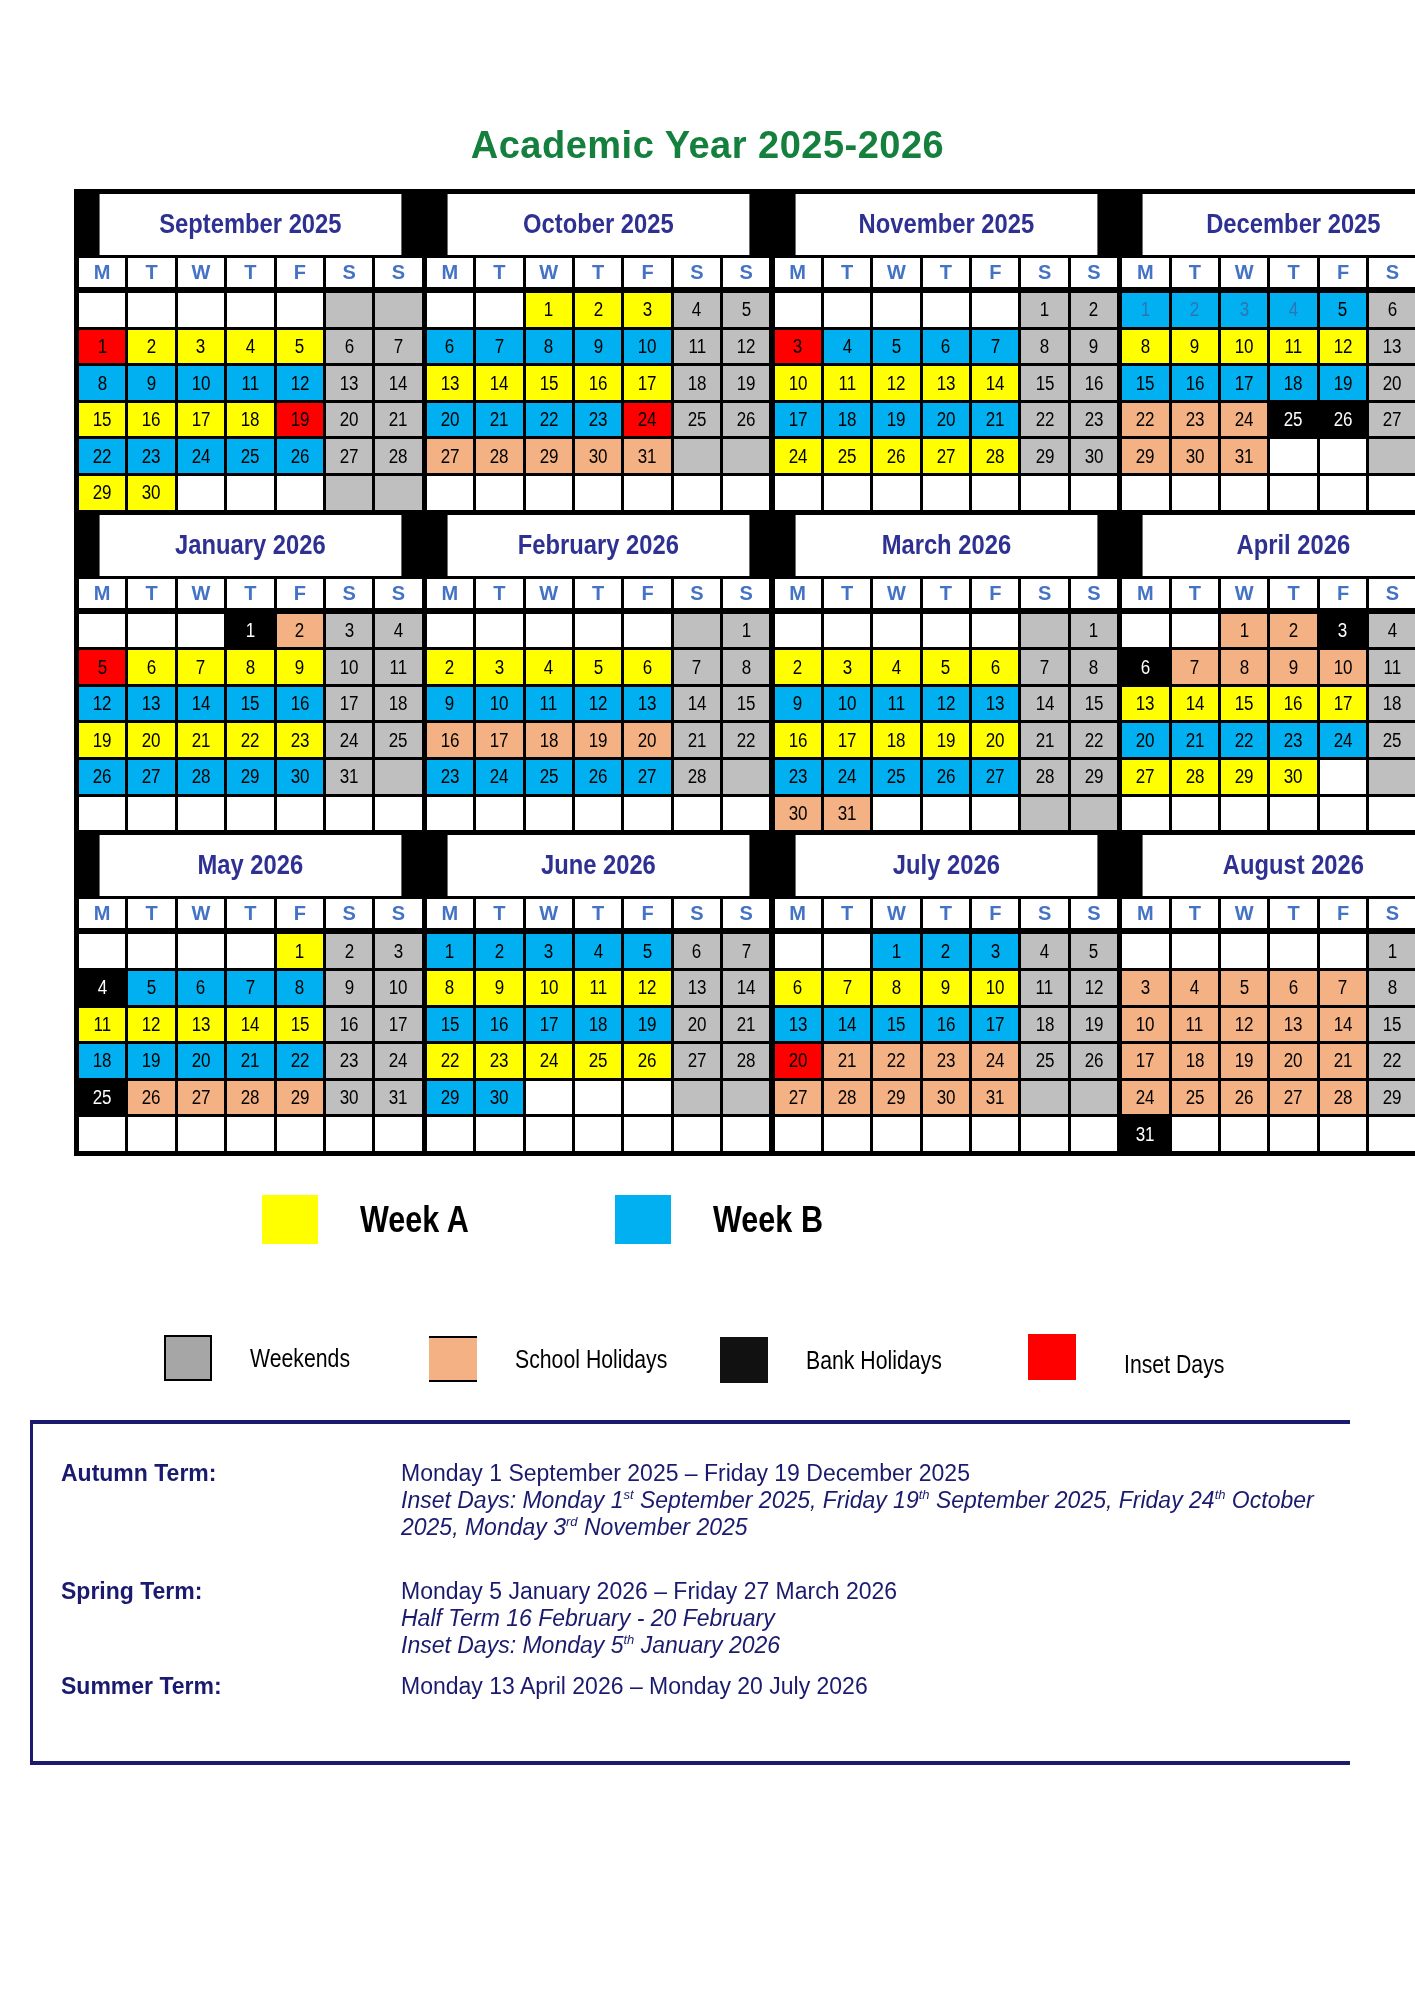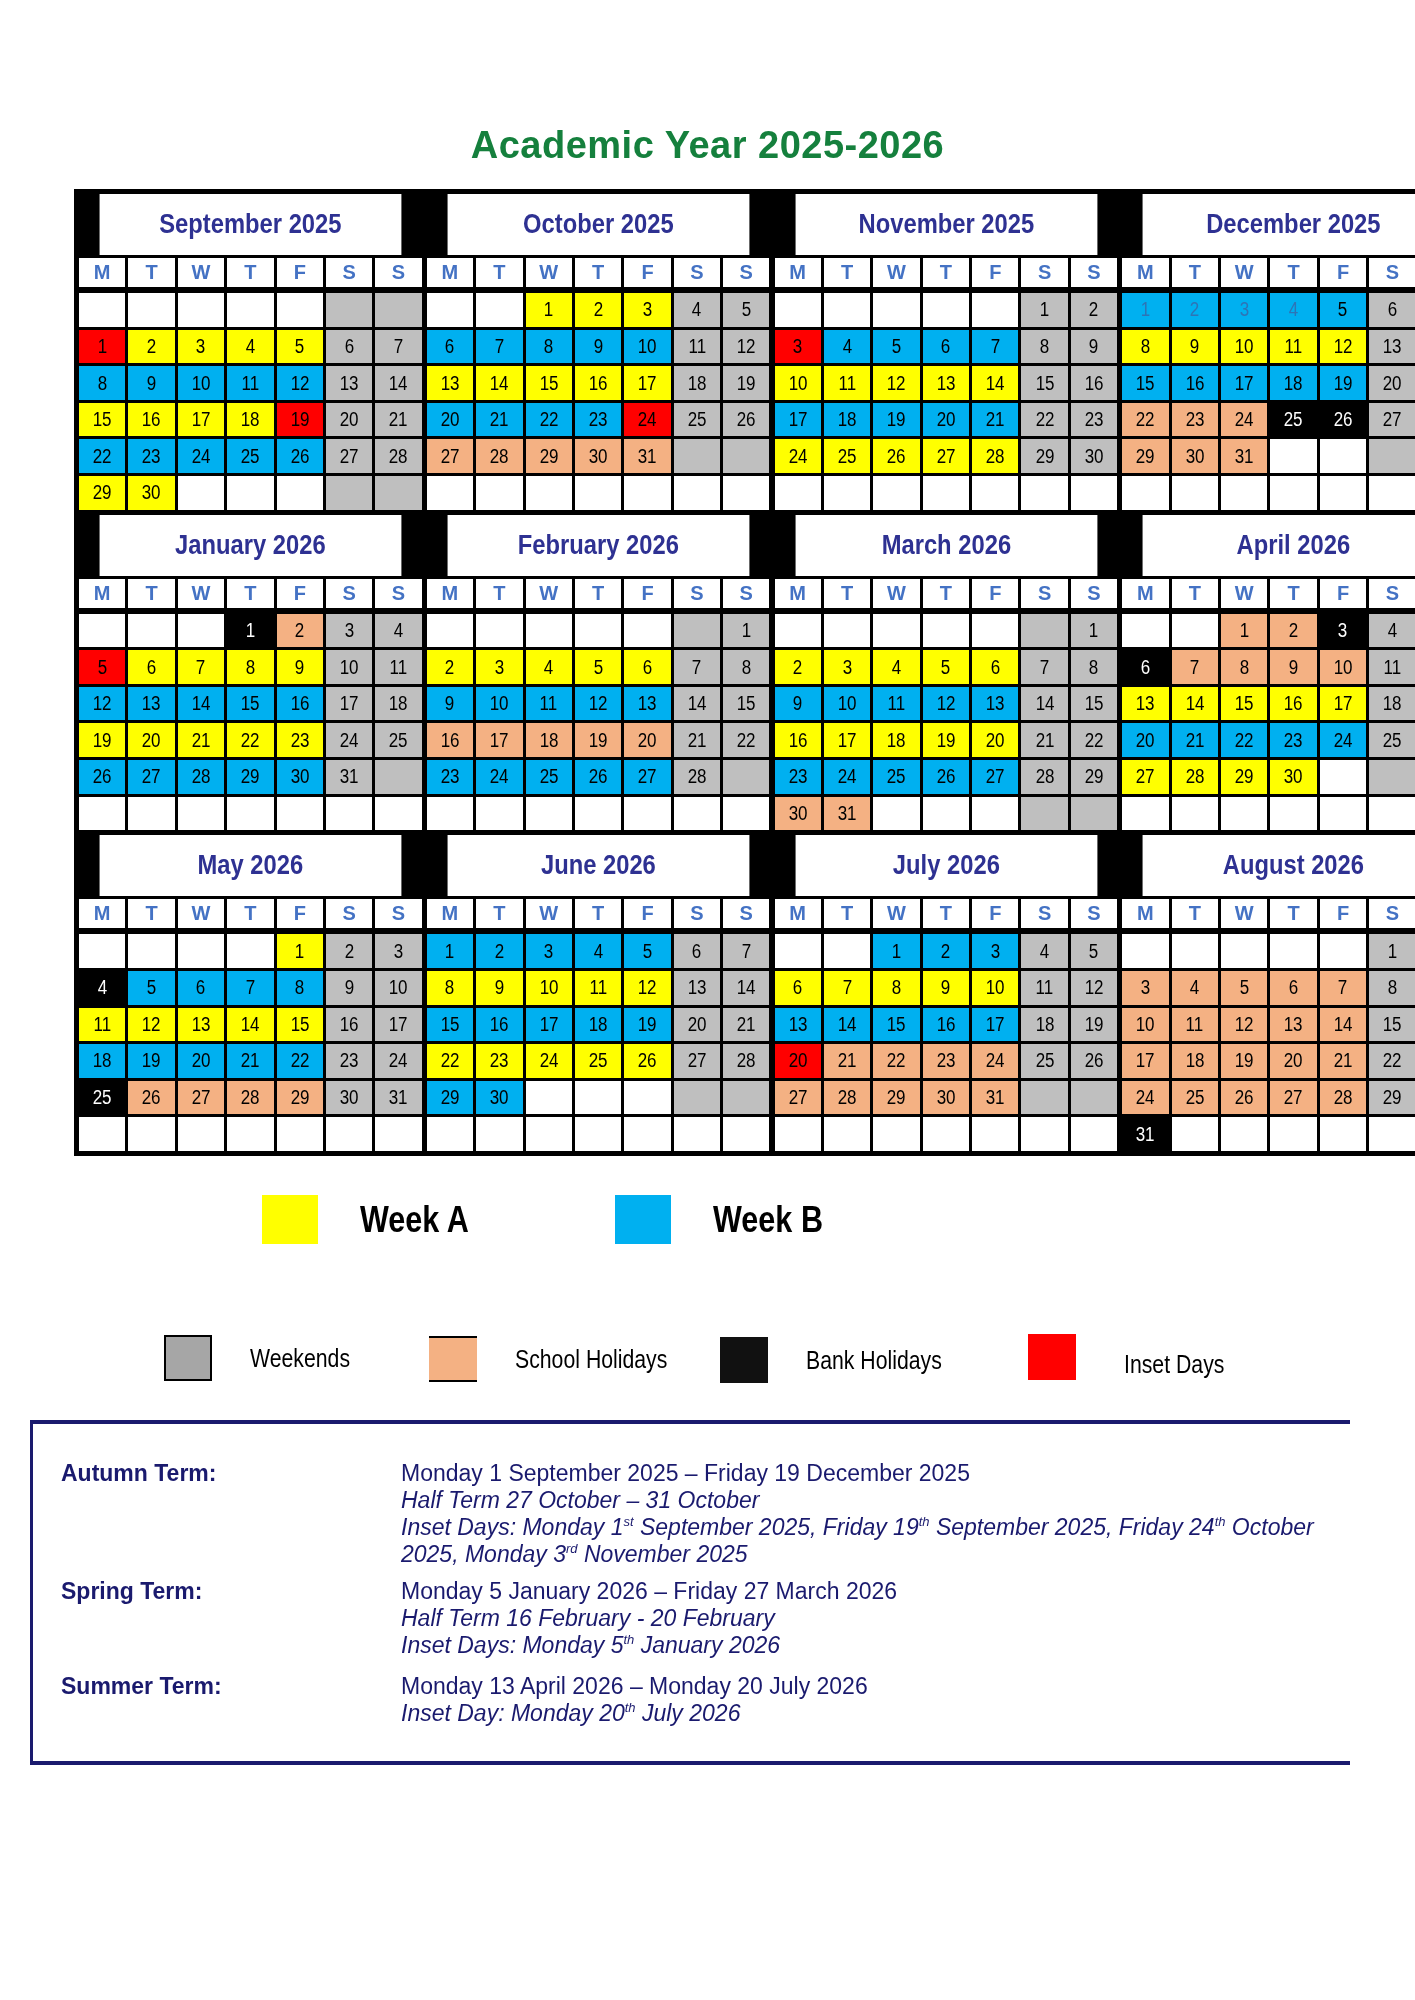--- a/index.html
+++ b/index.html
@@ -1728,32 +1728,30 @@
     <div class="sw-small" style="background:#ff0000"></div>
     <div class="lg-small-label" style="margin-left:48px; margin-top:14px;">Inset Days</div>
   </div>
 </div>
 
 <div class="terms">
   <div class="term" style="top:36px;">
     <div class="term-label">Autumn Term:</div>
     <div class="term-lines">
         <div>Monday 1 September 2025 – Friday 19 December 2025</div>
-        <div class="it">Half Term 27 October – 31 October</div>
         <div class="it">Inset Days: Monday 1<sup>st</sup> September 2025, Friday 19<sup>th</sup> September 2025, Friday 24<sup>th</sup> October 2025, Monday 3<sup>rd</sup> November 2025</div>
       </div>
   </div>
   <div class="term" style="top:154px;">
     <div class="term-label">Spring Term:</div>
     <div class="term-lines">
         <div>Monday 5 January 2026 – Friday 27 March 2026</div>
         <div class="it">Half Term 16 February - 20 February</div>
         <div class="it">Inset Days: Monday 5<sup>th</sup> January 2026</div>
       </div>
   </div>
   <div class="term" style="top:249px;">
     <div class="term-label">Summer Term:</div>
     <div class="term-lines">
         <div>Monday 13 April 2026 – Monday 20 July 2026</div>
-        <div class="it">Inset Day: Monday 20<sup>th</sup> July 2026</div>
       </div>
   </div>
 </div>
 
 </body></html>

